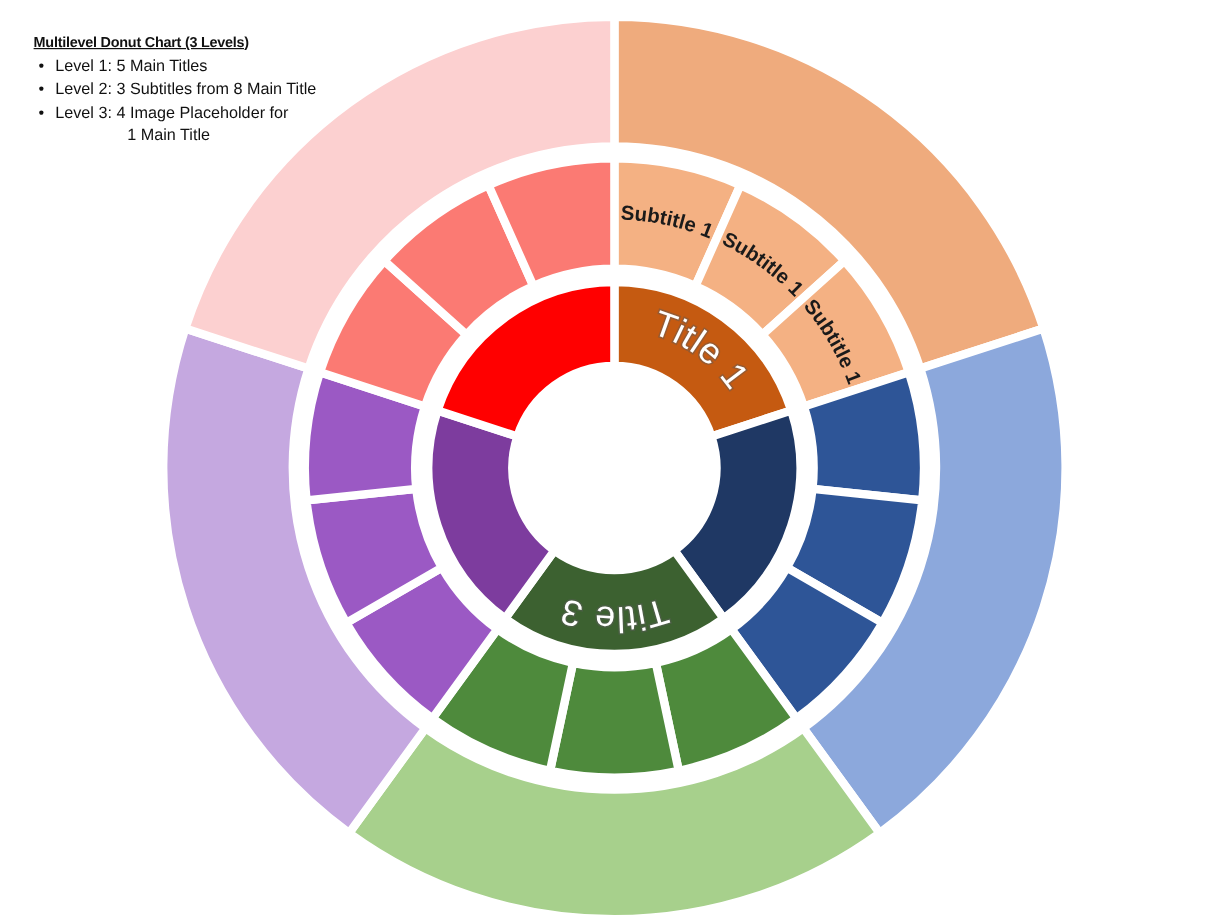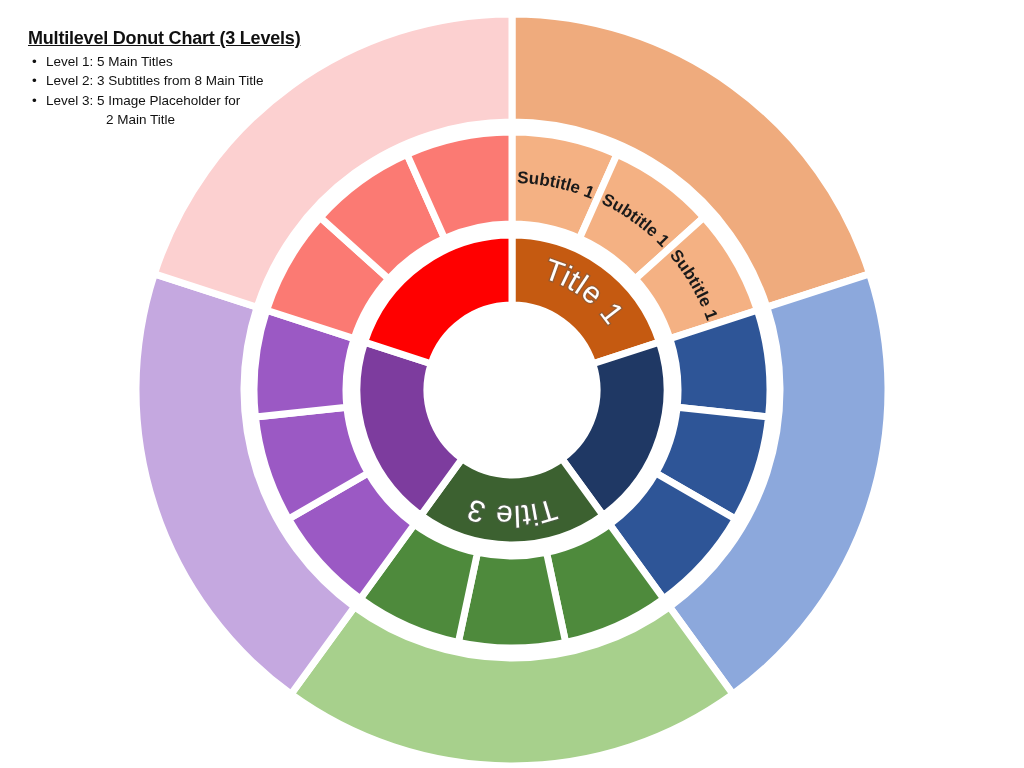--- a/index.html
+++ b/index.html
@@ -14,21 +14,21 @@
     overflow: hidden;
     font-family: "Liberation Sans", sans-serif;
   }
   #legend {
     position: absolute;
     left: 28px;
     top: 28px;
     z-index: 10;
   }
   #legend .legend-title {
-    font-size: 18px;
+    font-size: 12px;
     font-weight: bold;
     color: #111111;
     text-decoration: underline;
     letter-spacing: -0.2px;
     white-space: nowrap;
     margin-bottom: 3px;
   }
   #legend ul {
     list-style: none;
     margin: 0;
@@ -126,16 +126,16 @@
         <text class="label-inner" style="paint-order:stroke; stroke:rgba(90,90,90,0.45); stroke-width:2.5px;"><textPath href="#tp1" startOffset="50%" text-anchor="middle">Title 3</textPath></text>
       </g>
   </svg>
 </div>
 
 <div id="legend">
   <div class="legend-title">Multilevel Donut Chart (3 Levels)</div>
   <ul>
     <li><span class="bullet">•</span><span>Level 1: 5 Main Titles</span></li>
     <li><span class="bullet">•</span><span>Level 2: 3 Subtitles from 8 Main Title</span></li>
-    <li><span class="bullet">•</span><span>Level 3: 5 Image Placeholder for</span></li>
-    <li class="cont"><span>2 Main Title</span></li>
+    <li><span class="bullet">•</span><span>Level 3: 4 Image Placeholder for</span></li>
+    <li class="cont"><span>1 Main Title</span></li>
   </ul>
 </div>
 
 </body></html>

